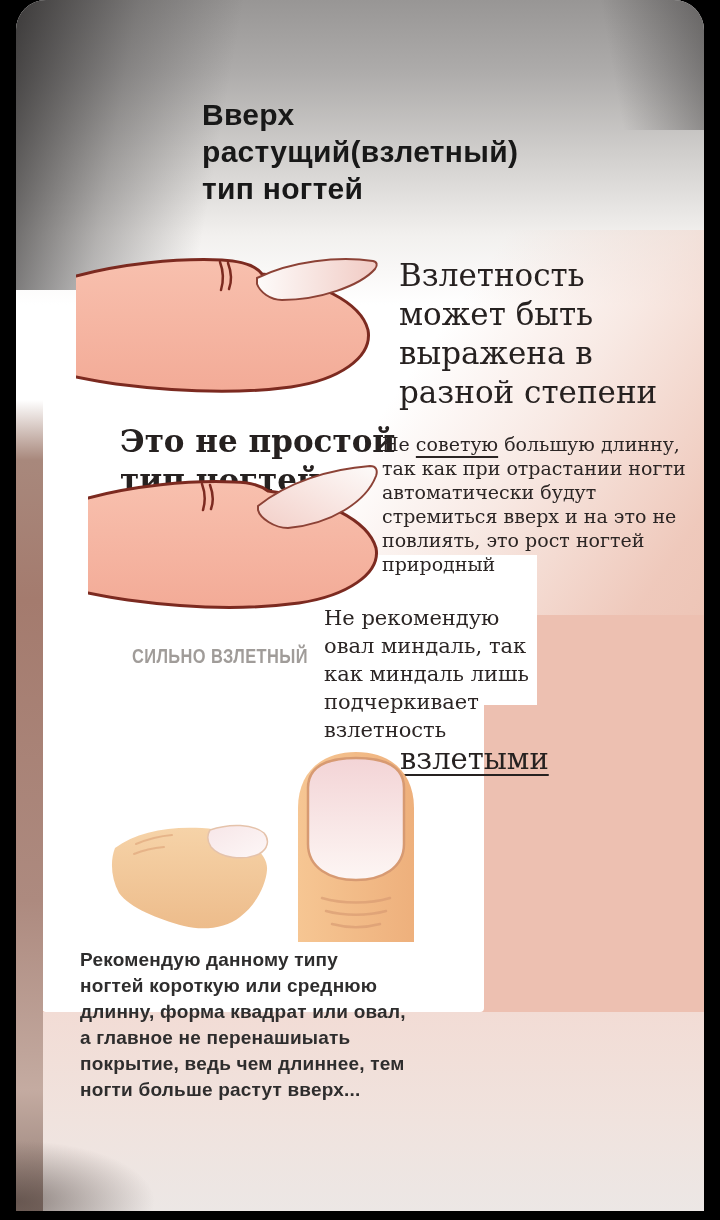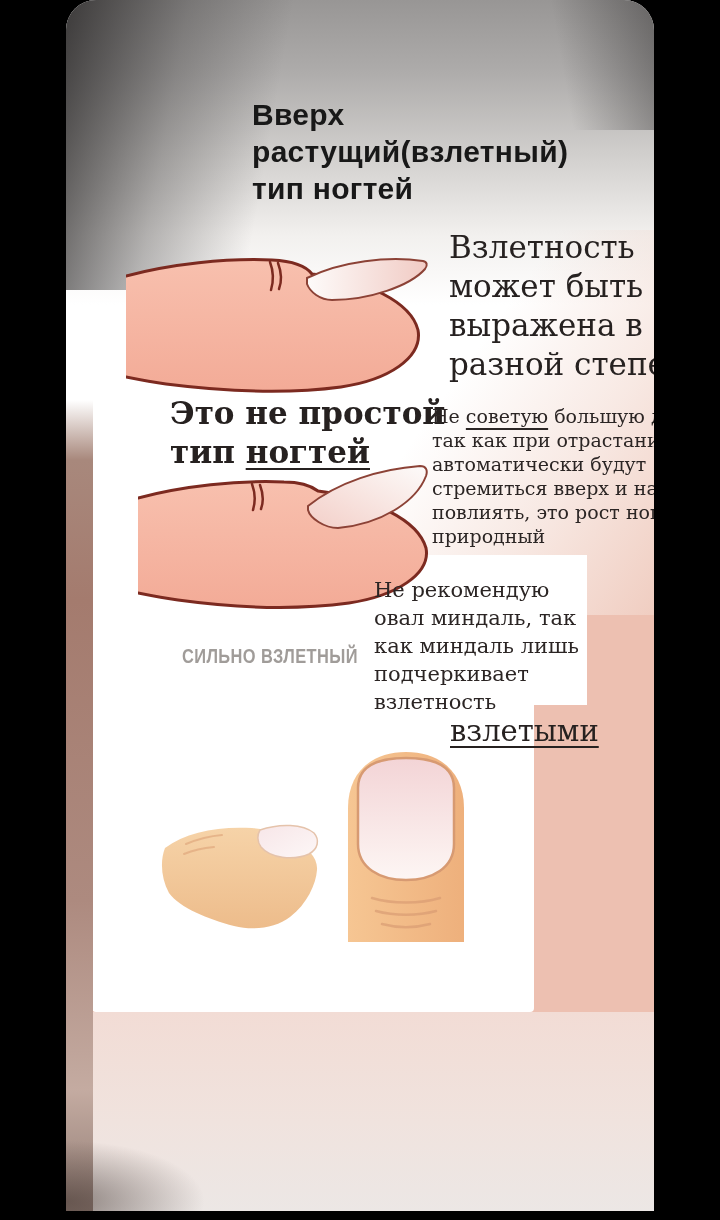--- a/index.html
+++ b/index.html
@@ -1,20 +1,19 @@
 <!DOCTYPE html>
 <html><head>
 <meta charset="utf-8">
 <style>
   html,body{margin:0;padding:0;background:#000;}
   .screen{
-    position:relative;width:580px;height:1220px;margin:0 auto;
+    position:relative;width:688px;height:1220px;margin:0 auto;
     background:#fff;overflow:hidden;border-radius:30px 30px 0 0;
     font-family:"Liberation Sans",sans-serif;
-    padding-left:8px;
   }
   
   .bg{position:absolute;}
   .bg-gray-top{top:0;left:0;right:0;height:320px;
     background:linear-gradient(to bottom,#989695 0,#adabaa 70px,#cfcdcb 150px,#f2f0ee 235px,#ffffff 305px);}
   .bg-dark-left{top:0;left:0;width:300px;height:290px;
     background:linear-gradient(100deg,rgba(35,33,33,.78),rgba(60,58,58,.35) 35%,rgba(120,120,120,0) 65%);}
   .bg-dark-right{top:0;right:0;width:150px;height:130px;
     background:linear-gradient(260deg,rgba(40,38,38,.45),rgba(40,38,38,0) 60%);}
   .bg-pink-fade{top:230px;left:280px;width:440px;height:390px;
@@ -26,21 +25,21 @@
     background:linear-gradient(to bottom,#f2dcd5 0%,#f0e3de 55%,#ece7e5 100%);}
   .bg-left-strip{top:400px;left:0;width:27px;height:812px;
     background:linear-gradient(to bottom,rgba(170,150,140,0) 0,#a8887c 60px,#a47b6e 200px,#ad8a7f 500px,#c4aba1 690px,#8f7b73 812px);}
   .bg-smudge{top:1140px;left:0;width:140px;height:72px;
     background:radial-gradient(ellipse at 0% 85%,rgba(74,60,55,.6),rgba(74,60,55,0) 70%);}
   .bg-black-bar{bottom:0;left:0;right:0;height:9px;background:#000;}
   
   .txt{position:absolute;white-space:pre-line;}
   .title{left:186px;top:96px;width:430px;
     font:700 30px/37px "Liberation Sans",sans-serif;color:#181818;letter-spacing:.3px;}
-  .serif{font-family:"DejaVu Serif",serif;color:#262120;}
+  .serif{font-family:"DejaVu Serif",serif;color:#262120;margin-top:28px;}
   .h-degree{left:383px;top:228px;width:310px;font-size:31px;line-height:39px;}
   .h-notsimple{left:104px;top:394px;width:320px;font-size:31px;line-height:39px;font-weight:bold;}
   .h-short{left:384px;top:712px;width:310px;font-size:29px;line-height:38px;}
   .p1{left:366px;top:404px;width:330px;font-size:19px;line-height:24px;color:#2b2524;}
   .p2{left:308px;top:576px;width:260px;font-size:21px;line-height:28px;color:#2b2524;}
   .p3{left:412px;top:845px;width:300px;font-size:21.5px;line-height:27px;color:#2b2524;}
   .p-bottom{left:64px;top:947px;width:360px;
     font:700 19px/26px "Liberation Sans",sans-serif;color:#2e2d2d;letter-spacing:.2px;}
   .label-strong{left:116px;top:644px;
     font:700 20px/24px "Liberation Sans",sans-serif;color:#a09c99;letter-spacing:.5px;
@@ -155,14 +154,20 @@
           <stop offset=".7" stop-color="#faeceb"></stop>
           <stop offset="1" stop-color="#fdf6f4"></stop>
       </linearGradient>
     </defs>
     <path fill="url(#skin4)" d="M 6 194 L 6 60 C 6 24 30 4 64 4 C 98 4 122 24 122 60 L 122 194 Z"></path>
     <path fill="url(#nail4)" stroke="#d79a72" stroke-width="2.5" d="M 16 96 C 16 120 38 132 64 132 C 90 132 112 120 112 96 L 112 40 C 112 18 92 10 64 10 C 36 10 16 18 16 40 Z"></path>
     <path fill="none" stroke="#d79a72" stroke-width="2.5" stroke-linecap="round" opacity=".65" d="M 30 150 C 50 156 78 156 98 150 M 34 163 C 52 168 76 168 94 163 M 40 176 C 55 180 73 180 88 176"></path>
   </svg>
 
 
+  <div class="txt p-bottom">Рекомендую данному типу
+ногтей короткую или среднюю
+длинну, форма квадрат или овал,
+а главное не перенашиыать
+покрытие, ведь чем длиннее, тем
+ногти больше растут вверх...</div>
 
 </div>
 
 </body></html>

